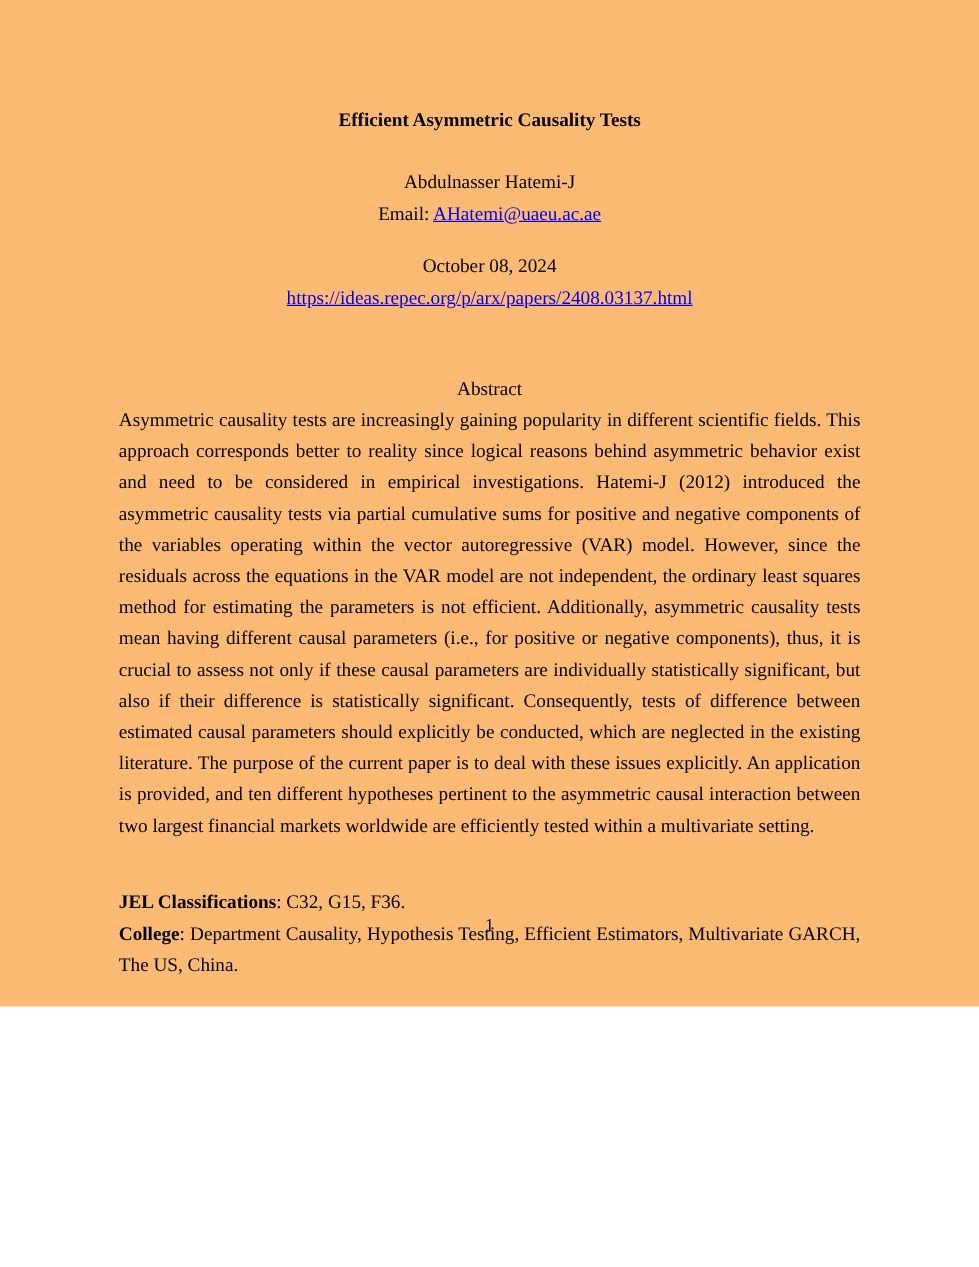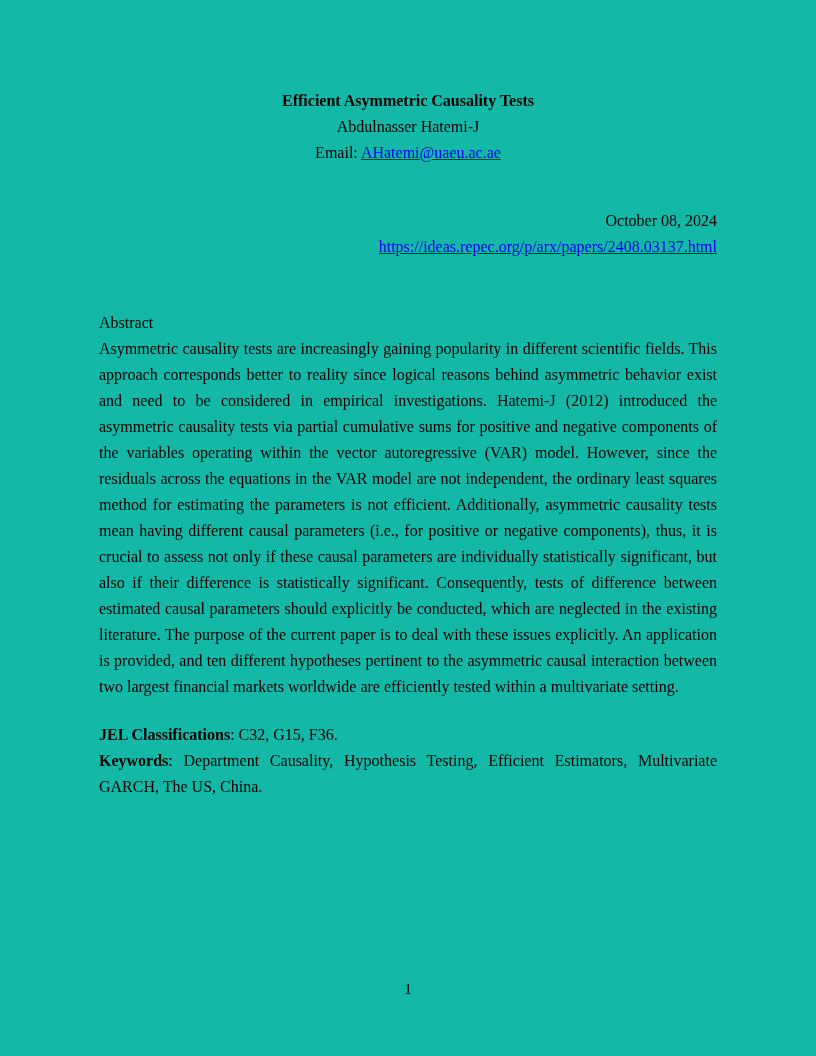--- a/index.html
+++ b/index.html
@@ -4,56 +4,56 @@
 <style>
   * { margin: 0; padding: 0; box-sizing: border-box; }
   html, body { background: #ffffff; }
   body {
     font-family: "Liberation Serif", serif;
     color: #000000;
   }
   .page {
     position: relative;
     width: 816px;
-    height: 1056px;
+    height: 839px;
     margin: 0 auto;
-    background: #14b8a6;
+    background: #fdba74;
     overflow: hidden;
   }
   .content {
     padding: 88px 99px 0 99px;
     font-size: 16px;
     line-height: 26px;
   }
   .center { text-align: center; }
   .title {
     font-size: 16px;
     font-weight: bold;
     text-align: center;
     line-height: 26px;
   }
-  .author-block { }
-  .date-block { margin-top: 42px; text-align: right; }
+  .author-block { margin-top: 26px; }
+  .date-block { margin-top: 18px; }
   .link {
     color: #0000EE;
     text-decoration: underline;
     cursor: pointer;
   }
   .abstract-heading {
     margin-top: 50px;
-    text-align: left;
+    text-align: center;
     font-weight: normal;
     font-size: 16px;
     line-height: 26px;
   }
   .abstract-body {
     text-align: justify;
     line-height: 26px;
   }
-  .meta-block { margin-top: 22px; }
+  .meta-block { margin-top: 38px; }
   .meta-line { text-align: justify; line-height: 26px; }
   .bold { font-weight: bold; }
   .page-number {
     position: absolute;
     bottom: 58px;
     left: 0;
     width: 100%;
     text-align: center;
     font-size: 15px;
   }
@@ -75,19 +75,19 @@
       <div>October 08, 2024</div>
       <div><a class="link">https://ideas.repec.org/p/arx/papers/2408.03137.html</a></div>
     </div>
 
     <div class="abstract-heading">Abstract</div>
 
     <div class="abstract-body">Asymmetric causality tests are increasingly gaining popularity in different scientific fields. This approach corresponds better to reality since logical reasons behind asymmetric behavior exist and need to be considered in empirical investigations. Hatemi-J (2012) introduced the asymmetric causality tests via partial cumulative sums for positive and negative components of the variables operating within the vector autoregressive (VAR) model. However, since the residuals across the equations in the VAR model are not independent, the ordinary least squares method for estimating the parameters is not efficient. Additionally, asymmetric causality tests mean having different causal parameters (i.e., for positive or negative components), thus, it is crucial to assess not only if these causal parameters are individually statistically significant, but also if their difference is statistically significant. Consequently, tests of difference between estimated causal parameters should explicitly be conducted, which are neglected in the existing literature. The purpose of the current paper is to deal with these issues explicitly. An application is provided, and ten different hypotheses pertinent to the asymmetric causal interaction between two largest financial markets worldwide are efficiently tested within a multivariate setting.</div>
 
     <div class="meta-block">
       <div class="meta-line"><span class="bold">JEL Classifications</span><span>: C32, G15, F36.</span></div>
-      <div class="meta-line"><span class="bold">Keywords</span><span>: Department Causality, Hypothesis Testing, Efficient Estimators, Multivariate GARCH, The US, China.</span></div>
+      <div class="meta-line"><span class="bold">College</span><span>: Department Causality, Hypothesis Testing, Efficient Estimators, Multivariate GARCH, The US, China.</span></div>
     </div>
 
   </div>
 
   <div class="page-number">1</div>
 </div>
 
 </body></html>

